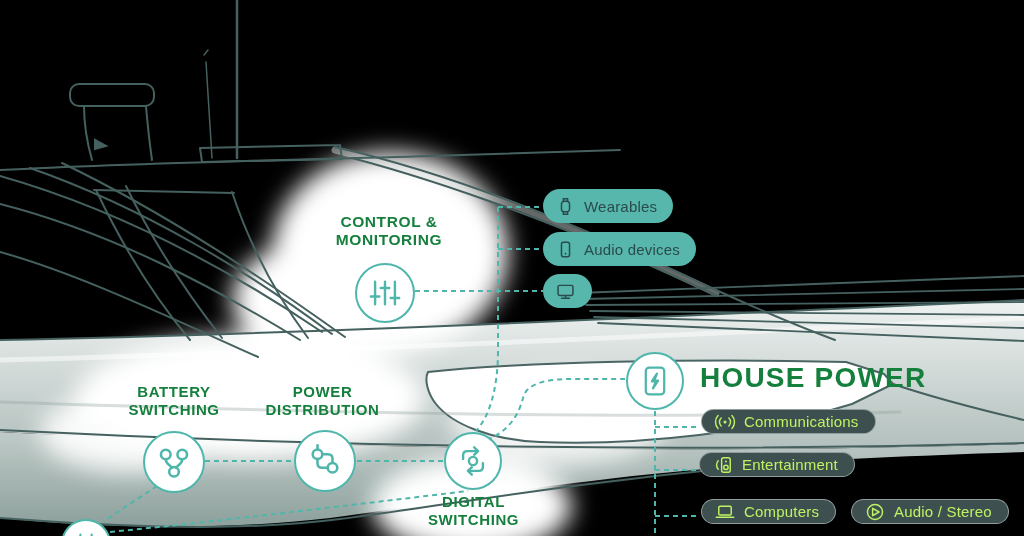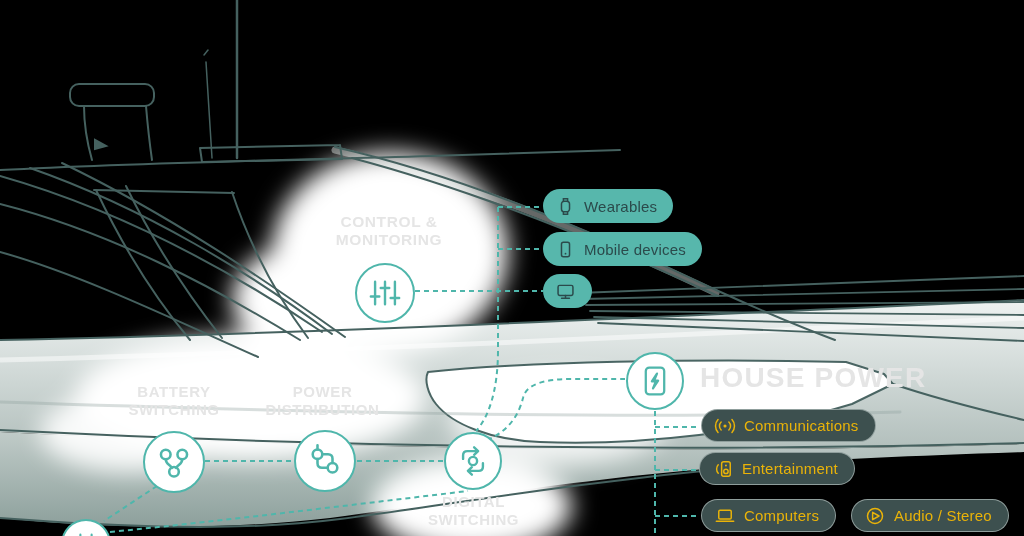--- a/index.html
+++ b/index.html
@@ -6,31 +6,31 @@
   #stage{position:relative;width:1024px;height:536px;overflow:hidden;background:#000;
          font-family:"Liberation Sans",sans-serif;}
   #stage svg.layer{position:absolute;left:0;top:0;}
 
   
   .node-circle{position:absolute;border-radius:50%;background:#fff;border:2px solid #4fb6ab;
                display:flex;align-items:center;justify-content:center;color:#4fb6ab;box-sizing:border-box;}
   .node-circle svg{display:block;}
 
   
-  .node-label{position:absolute;color:#e5e5e5;font-weight:bold;white-space:pre-line;
+  .node-label{position:absolute;color:#15803d;font-weight:bold;white-space:pre-line;
               text-align:center;letter-spacing:.6px;font-size:15.5px;line-height:18px;}
   .node-label.small{font-size:15px;line-height:17.5px;}
   .node-label.big{font-size:28px;line-height:24px;letter-spacing:1.2px;white-space:nowrap;text-align:left;}
 
   
   .pill{position:absolute;display:inline-flex;align-items:center;gap:8px;height:34px;
         border-radius:17px;padding:0 16px 0 12px;font-size:15px;letter-spacing:.2px;white-space:nowrap;box-sizing:border-box;}
   .pill svg{display:block;flex:0 0 auto;}
   .pill.teal{background:#57b7ac;color:#2b4a4b;}
-  .pill.dark{background:#3d504f;color:#eab308;height:33px;border:1px solid rgba(225,235,233,.5);}
+  .pill.dark{background:#3d504f;color:#bef264;height:25px;border:1px solid rgba(225,235,233,.5);}
 </style>
 </head>
 <body>
 
 <div id="stage">
 
   <svg class="layer" width="1024" height="536" viewBox="0 0 1024 536">
     <defs>
       <filter id="blur1" x="-50%" y="-50%" width="200%" height="200%">
           <feGaussianBlur stdDeviation="12"></feGaussianBlur>
@@ -185,21 +185,21 @@
       <path d="M-2.4,-6 L-2.4,-8.8 L2.4,-8.8 L2.4,-6 M-2.4,6 L-2.4,8.8 L2.4,8.8 L2.4,6"></path>
     </svg>
     <span>Wearables</span>
   </div>
 
   <div class="pill teal" style="left:543px;top:232px">
     <svg width="21" height="21" viewBox="-12 -12 24 24" fill="none" stroke="currentColor" stroke-width="1.7" stroke-linecap="round">
       <rect x="-4.6" y="-8.2" width="9.2" height="16.4" rx="2.2"></rect>
       <circle cx="0" cy="4.8" r="1" fill="currentColor" stroke="none"></circle>
     </svg>
-    <span>Mobile devices</span>
+    <span>Audio devices</span>
   </div>
 
   <div class="pill teal" style="left:543px;top:274px">
     <svg width="21" height="21" viewBox="-12 -12 24 24" fill="none" stroke="currentColor" stroke-width="1.7" stroke-linecap="round">
       <rect x="-8.5" y="-7" width="17" height="11.5" rx="1.8"></rect>
       <path d="M0,4.5 V7.2 M-4.5,7.8 H4.5"></path>
     </svg>
   </div>
 
   <div class="pill dark" style="left:701px;top:409px">

